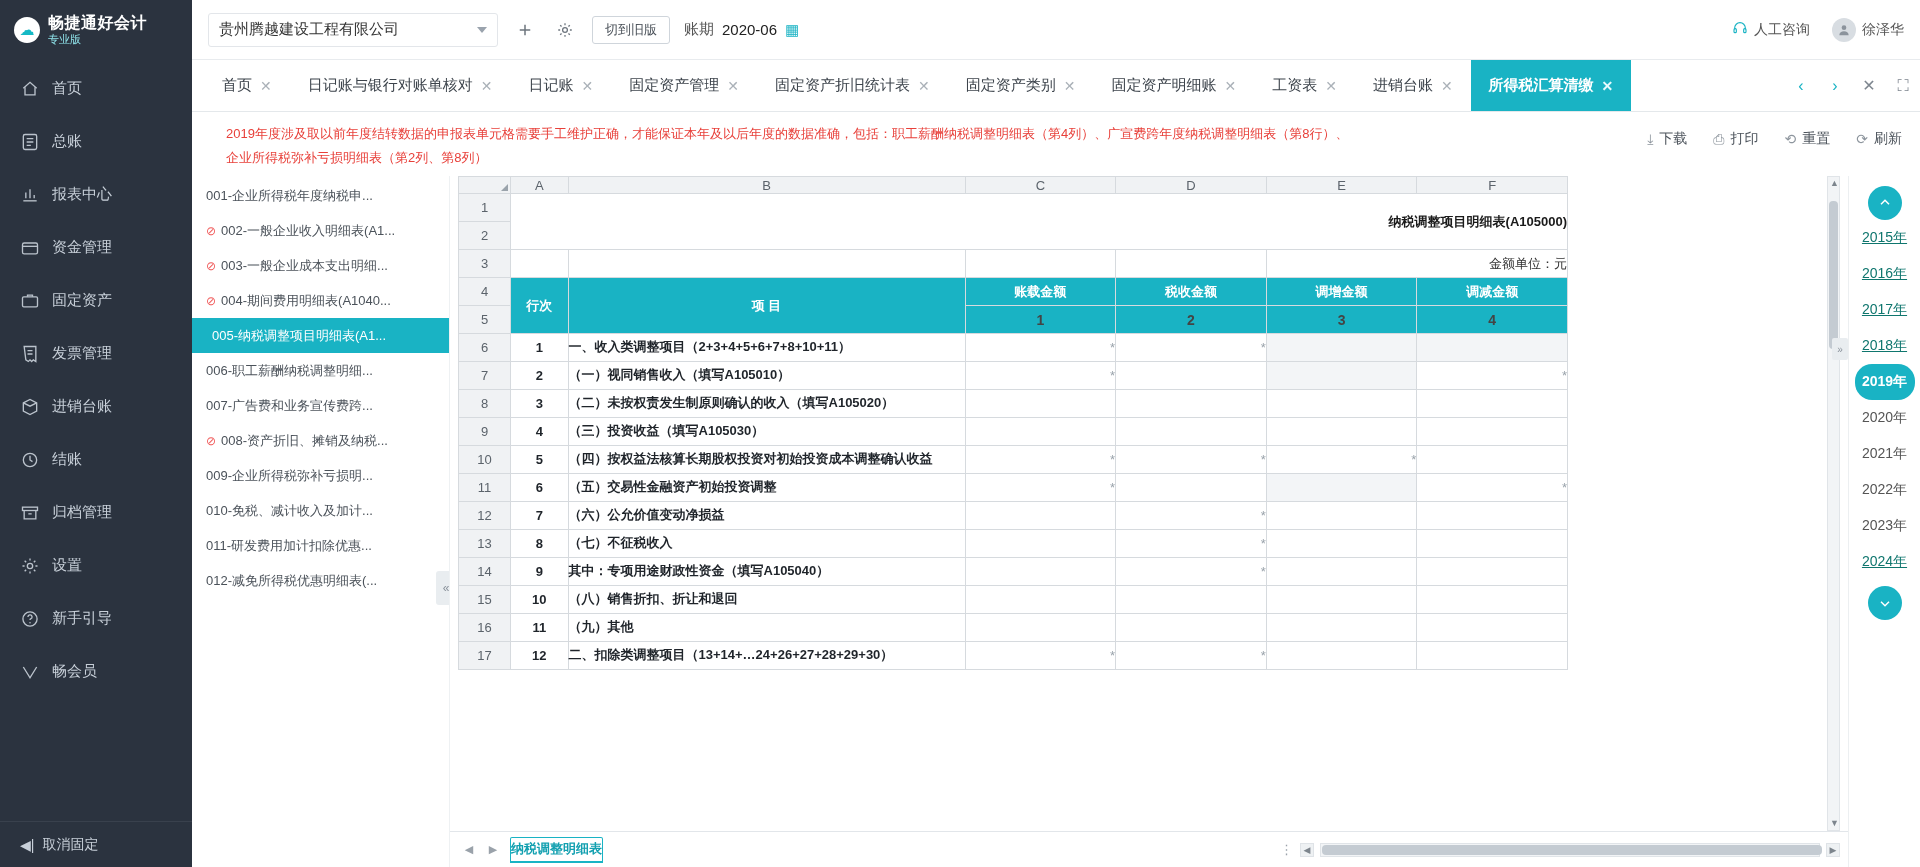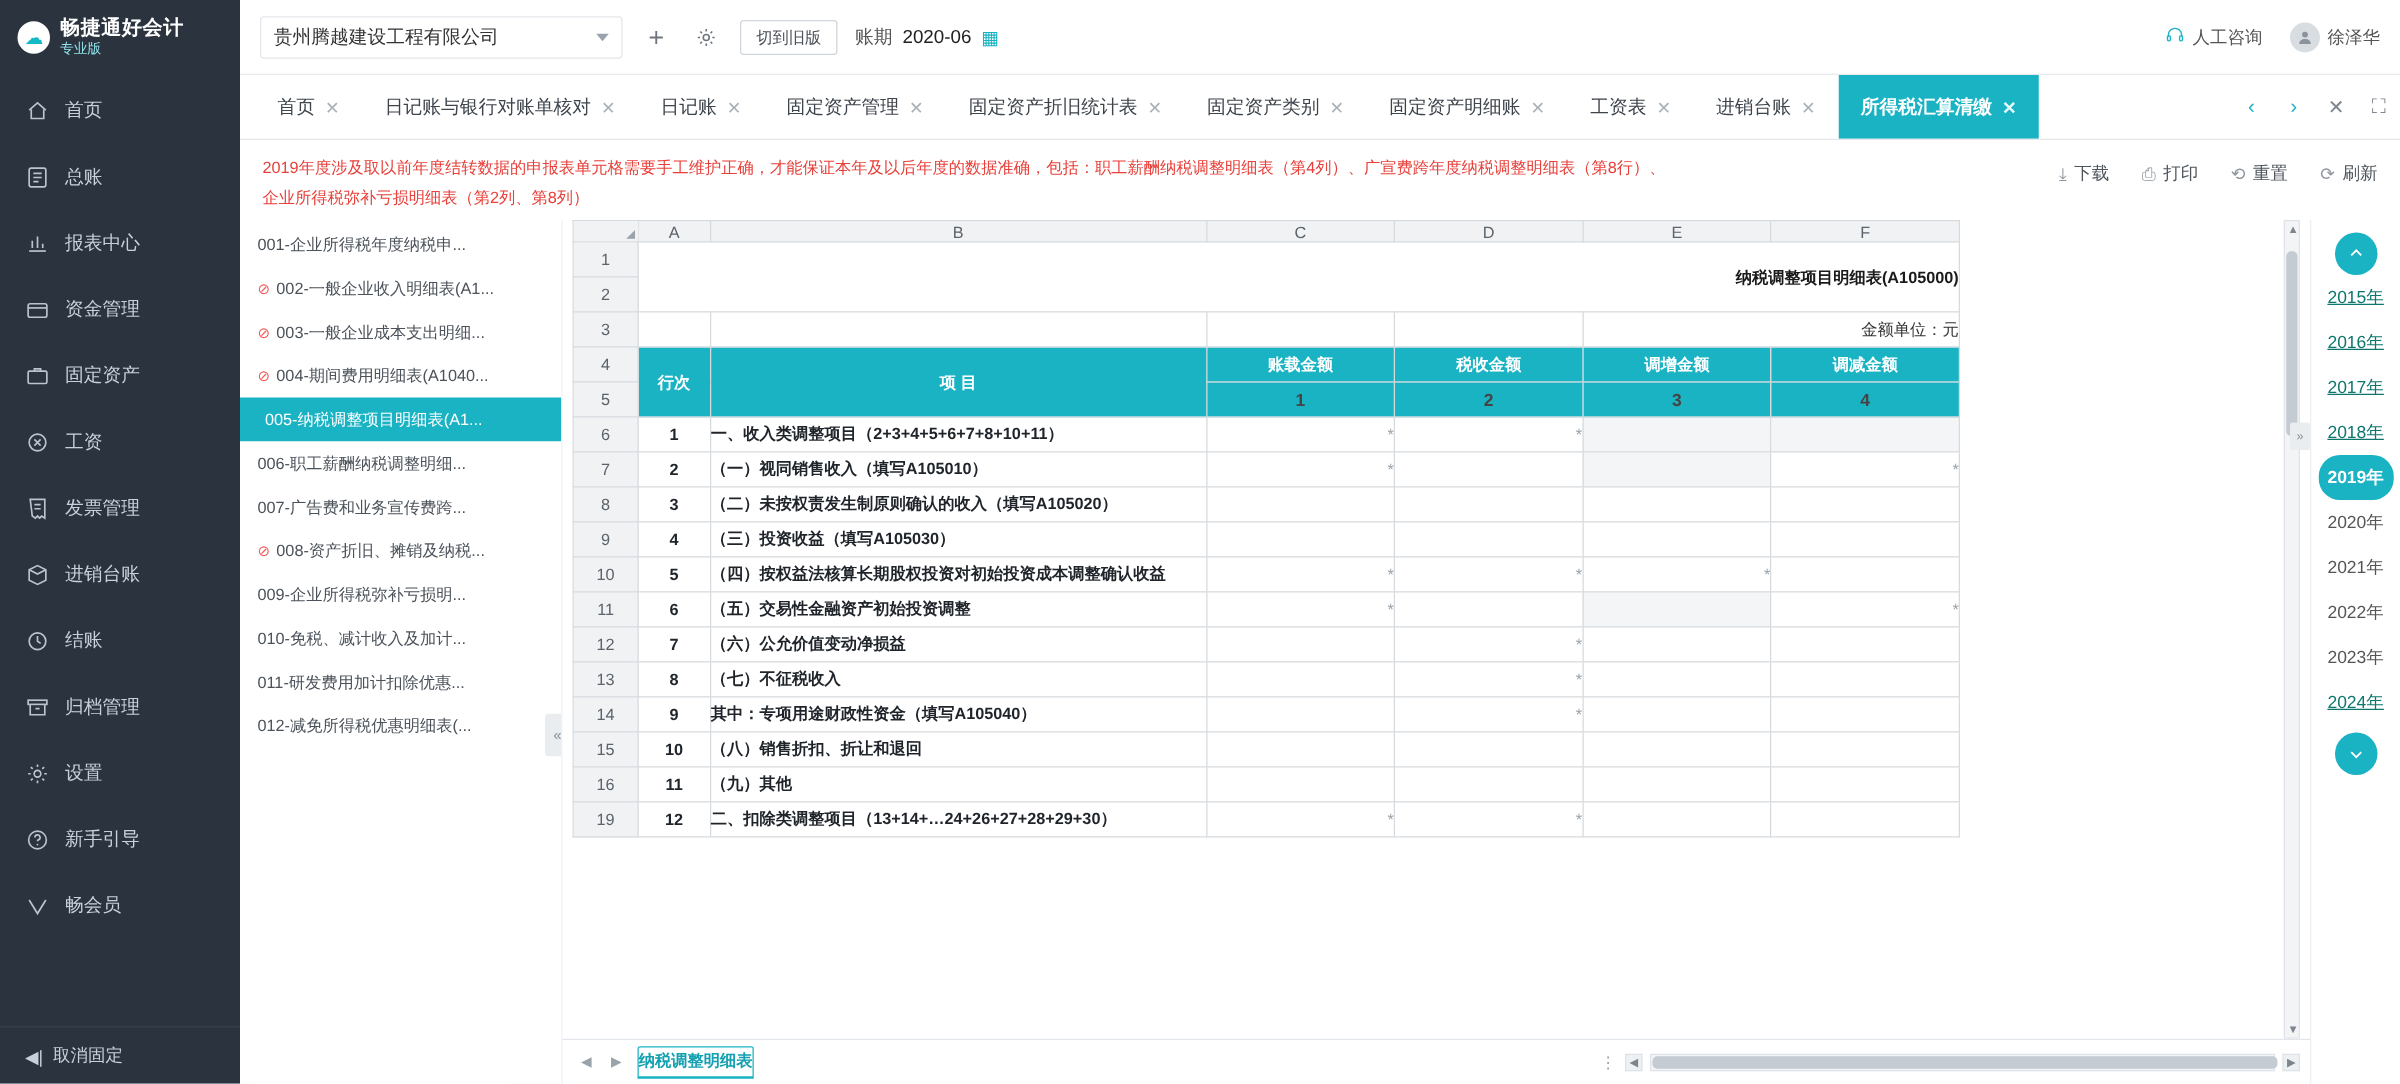--- a/index.html
+++ b/index.html
@@ -79,21 +79,21 @@
   .tabctl { display:flex; align-items:center; }
   .tabctl .b {
     width:34px; height:52px; display:flex; align-items:center; justify-content:center;
     color:#7e868f; cursor:pointer; font-size:16px;
   }
   .tabctl .b.arrow { color:#19b3c4; }
 
   
   .notice-row { background:#fff; display:flex; align-items:flex-start; padding:10px 18px 6px 18px; flex:none; }
   .notice {
-    color:#e8403a; font-size:13px; line-height:1.85; max-width:1130px;
+    color:#e8403a; font-size:13px; line-height:1.85; max-width:1130px;margin-left:16px;
   }
   .notice-actions { margin-left:auto; display:flex; align-items:center; gap:26px; padding-top:8px; }
   .na { display:flex; align-items:center; gap:6px; font-size:14px; color:#4d545c; cursor:pointer; }
   .na .g { color:#8d959d; font-size:14px; }
 
   
   .body-area { flex:1 1 auto; display:flex; min-height:0; background:#fff; position:relative; }
 
   
   .report-list {
@@ -226,27 +226,20 @@
               <path d="M3 10h18"></path>
             </svg></span>
         <span>资金管理</span>
       </div>
       <div class="nav-item">
         <span class="ico"><svg width="20" height="20" viewBox="0 0 24 24" fill="none" stroke="#c8d0d9" stroke-width="1.6">
               <rect x="3" y="7" width="18" height="12" rx="1.5"></rect>
               <path d="M9 7V5h6v2"></path>
             </svg></span>
         <span>固定资产</span>
-      </div>
-      <div class="nav-item">
-        <span class="ico"><svg width="20" height="20" viewBox="0 0 24 24" fill="none" stroke="#c8d0d9" stroke-width="1.6">
-              <circle cx="12" cy="12" r="8"></circle>
-              <path d="M9 9l6 6M15 9l-6 6"></path>
-            </svg></span>
-        <span>工资</span>
       </div>
       <div class="nav-item">
         <span class="ico"><svg width="20" height="20" viewBox="0 0 24 24" fill="none" stroke="#c8d0d9" stroke-width="1.6">
               <path d="M5 3h14v18l-3-2-2 2-2-2-2 2-3-2z"></path>
               <path d="M9 8h6M9 12h6"></path>
             </svg></span>
         <span>发票管理</span>
       </div>
       <div class="nav-item">
         <span class="ico"><svg width="20" height="20" viewBox="0 0 24 24" fill="none" stroke="#c8d0d9" stroke-width="1.6">
@@ -610,21 +603,21 @@
             <tr>
               <td class="rowhead">16</td>
               <td class="cell rowno">11</td>
               <td class="cell itemtext">（九）其他</td>
               <td class="cell"></td>
               <td class="cell"></td>
               <td class="cell"></td>
               <td class="cell"></td>
             </tr>
             <tr>
-              <td class="rowhead">19</td>
+              <td class="rowhead">17</td>
               <td class="cell rowno">12</td>
               <td class="cell itemtext">二、扣除类调整项目（13+14+…24+26+27+28+29+30）</td>
               <td class="cell star">*</td>
               <td class="cell star">*</td>
               <td class="cell"></td>
               <td class="cell"></td>
             </tr>
           </tbody>
             </table>
 

